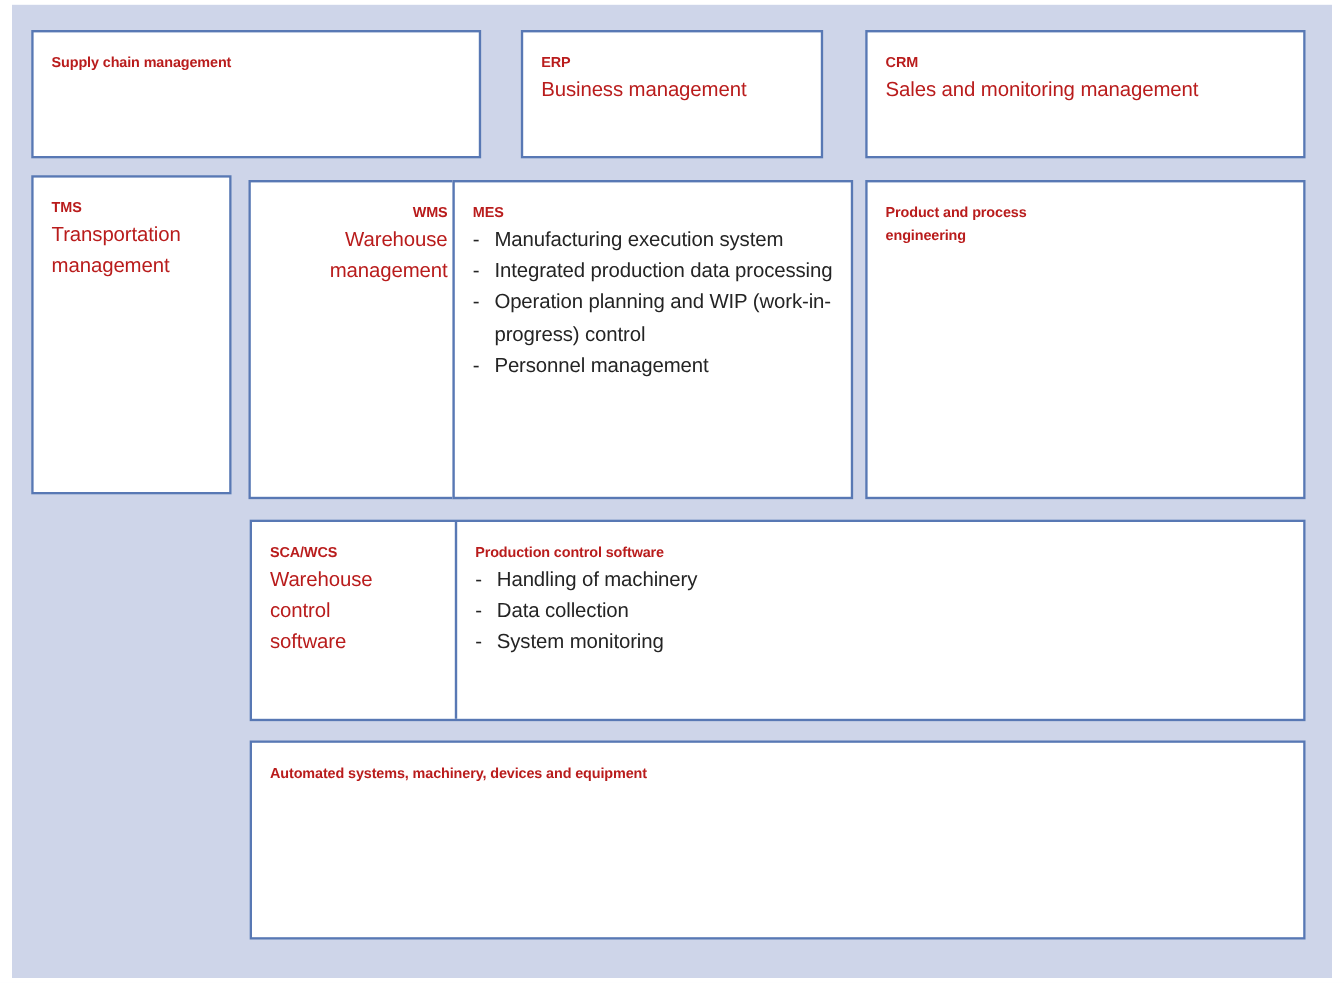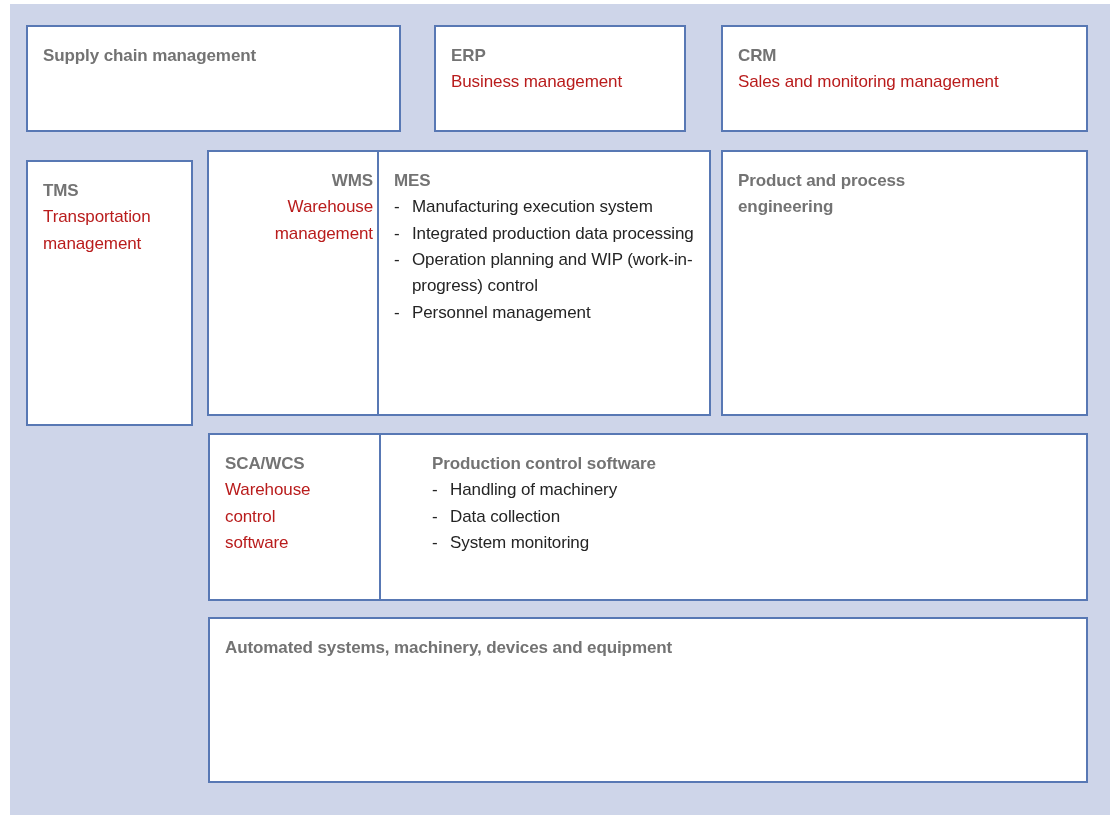--- a/index.html
+++ b/index.html
@@ -31,34 +31,33 @@
   .box {
     position: absolute;
     background: #ffffff;
     border: 2px solid #5878b4;
     box-sizing: border-box;
     padding: 16px 15px 10px 15px;
   }
   .split {
     display: flex;
     padding: 0;
-    gap: 36px;
   }
   .split > .pane {
     box-sizing: border-box;
     padding: 16px 15px 10px 15px;
   }
   .split > .pane.left {
     border-right: 2px solid #5878b4;
   }
   .title {
     font-weight: bold;
-    font-size: 17px;
+    font-size: 12px;
     line-height: 1.55;
-    color: #737373;
+    color: #b91c1c;
     letter-spacing: -0.1px;
     margin: 0;
   }
   .subtitle {
     font-weight: normal;
     font-size: 17px;
     line-height: 1.55;
     color: #b91c1c;
     letter-spacing: -0.1px;
     margin: 0;
@@ -81,21 +80,21 @@
     left: 0;
     top: 0;
   }
 
   
   #box-supply-chain { left: 26px;  top: 25px;  width: 375px; height: 107px; }
   #box-erp          { left: 434px; top: 25px;  width: 252px; height: 107px; }
   #box-crm          { left: 721px; top: 25px;  width: 367px; height: 107px; }
 
   
-  #box-tms          { left: 26px;  top: 160px; width: 167px; height: 266px; }
+  #box-tms          { left: 26px;  top: 146px; width: 167px; height: 266px; }
   #box-wms          { left: 207px; top: 150px; width: 183px; height: 266px; text-align: right; }
   #box-mes          { left: 377px; top: 150px; width: 334px; height: 266px; }
   #box-engineering  { left: 721px; top: 150px; width: 367px; height: 266px; }
 
   
   #box-control      { left: 208px; top: 433px; width: 880px; height: 168px; }
   #box-control .pane.left  { width: 171px; }
   #box-control .pane.right { flex: 1; }
 
   

